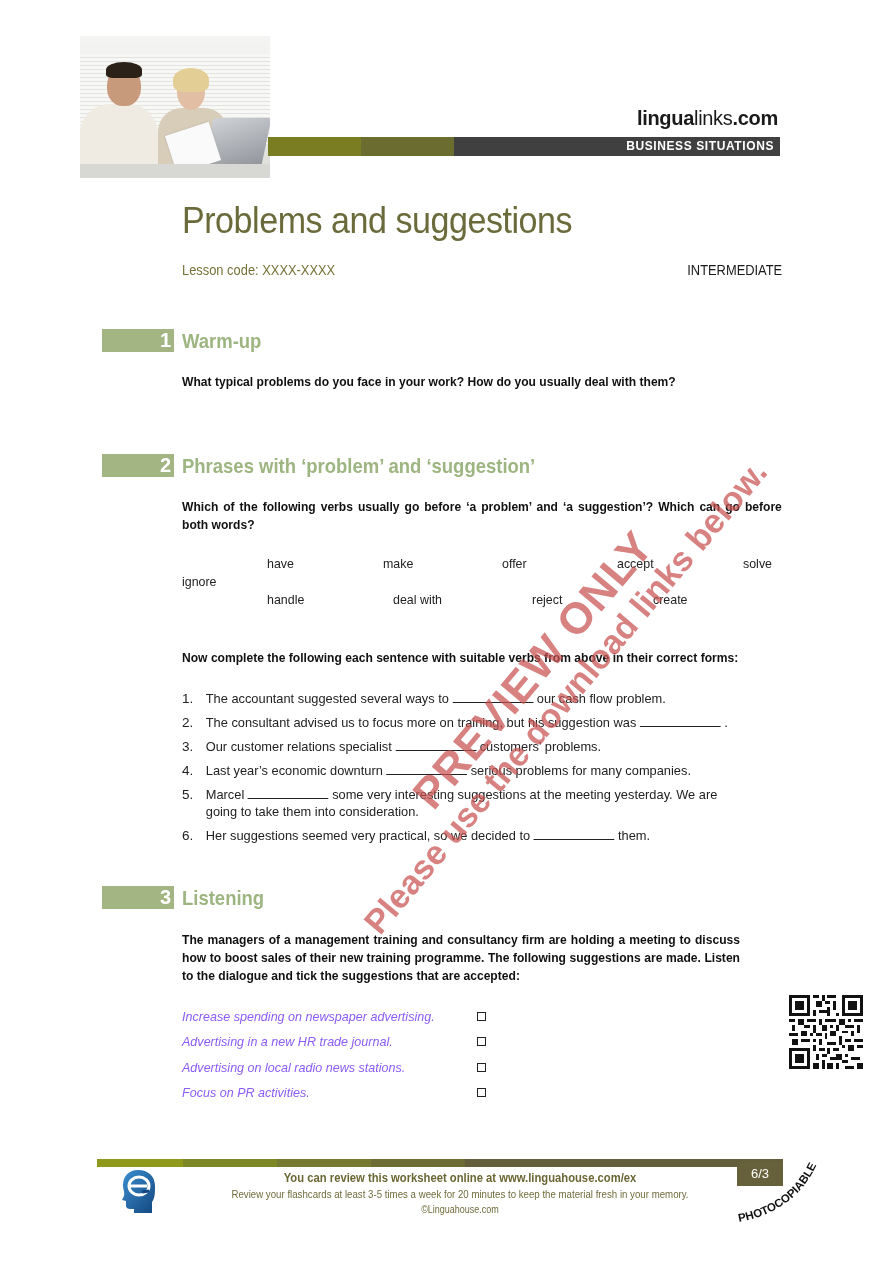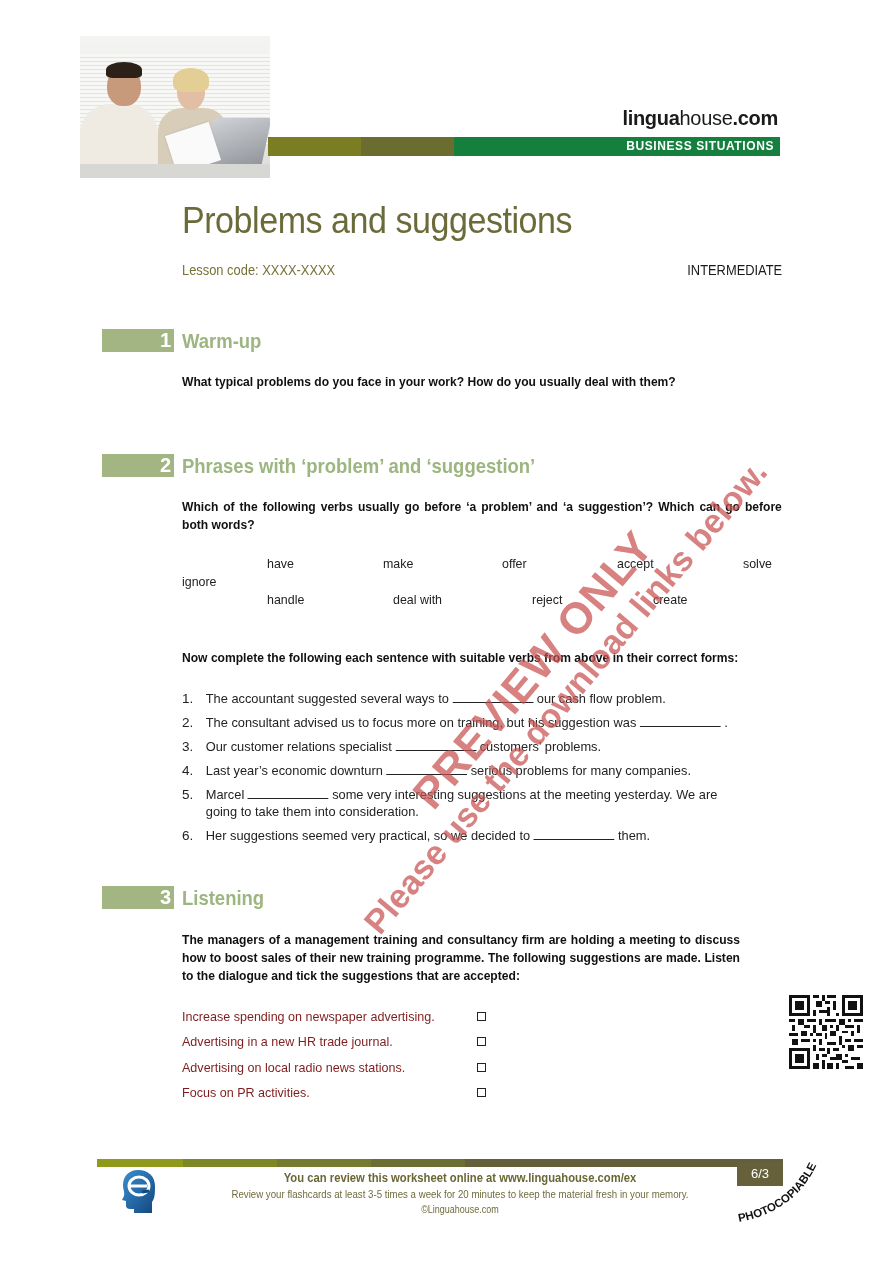--- a/index.html
+++ b/index.html
@@ -22,21 +22,21 @@
   .photo .desk { position:absolute; left:0; top:128px; width:190px; height:14px; background:#d7d7d3; }
 
   
   .brand { right: 115px; top: 107px; font-size: 20px; letter-spacing: -0.3px; color:#1a1a1a; }
   .brand b { font-weight: bold; margin-top: 39px; }
   .brand .light { font-weight: normal; }
 
   .hbar { top: 137px; height: 19px; }
   .hbar.s1 { left: 268px; width: 93px; background:#7a7d22; }
   .hbar.s2 { left: 361px; width: 93px; background:#6b6d30; }
-  .hbar.s3 { left: 454px; width: 326px; background:#15803d; color:#fff; font-weight:bold; font-size:12px; letter-spacing:0.6px; text-align:right; padding-right:6px; line-height:19px; }
+  .hbar.s3 { left: 454px; width: 326px; background:#404040; color:#fff; font-weight:bold; font-size:12px; letter-spacing:0.6px; text-align:right; padding-right:6px; line-height:19px; }
 
   
   .title { left: 182px; top: 200px; font-size: 37px; color:#6b6a3a; letter-spacing:-0.5px; transform: scaleX(0.92); transform-origin: left; }
   .lesson { left: 182px; top: 262px; font-size: 14px; color:#777239; transform: scaleX(0.92); transform-origin:left; }
   .level { right: 111px; top: 262px; font-size: 14px; color:#1a1a1a; transform: scaleX(0.92); transform-origin:right; }
 
   
   .sec-num { left: 102px; width: 72px; height: 23px; background:#a2b583; color:#ffffff; font-weight:bold; font-size:20px; text-align:right; padding-right:3px; line-height:23px; }
   .sec-title { left: 182px; font-size: 21px; font-weight:bold; color:#9db580; transform: scaleX(0.88); transform-origin:left; line-height:23px; }
 
@@ -45,21 +45,21 @@
 
   .word { font-size: 13.5px; color:#222; transform: scaleX(0.92); transform-origin:left; }
 
   .q-list { left: 182px; top: 690px; width: 600px; }
   .q-item { position: relative; font-size: 13.5px; line-height: 17px; margin-bottom: 7px; color:#222; }
   .q-item .num { position:absolute; left:0; top:0; }
   .q-item .txt { display:block; padding-left:25px; transform: scaleX(0.95); transform-origin:left; }
   .blank { display:inline-block; width: 85px; border-bottom: 1px solid #222; height: 12px; vertical-align: baseline; }
 
   .check-list { left: 182px; top: 1004px; width: 310px; }
-  .check-item { display:flex; justify-content: space-between; align-items:center; font-size:13.5px; height:25.3px; color:#7f1d1d; }
+  .check-item { display:flex; justify-content: space-between; align-items:center; font-size:13.5px; height:25.3px; color:#8b5cf6;font-style:italic; }
   .check-item .lbl { transform: scaleX(0.93); transform-origin:left; white-space:nowrap; }
   .check-item .box { width: 9px; height: 9px; border: 1px solid #222; margin-right: 6px; flex: 0 0 auto; cursor: pointer; }
 
   
   .qr { left: 789px; top: 995px; width: 74px; height: 74px; background:#fff; }
 
   
   .wm { left: 245px; top: 640px; transform: rotate(-50deg); transform-origin: center; color: rgba(200,80,80,0.72); font-weight:bold; text-align:center; pointer-events:none; white-space:nowrap; }
   .wm .l1 { font-size: 44px; line-height: 46px; display:block; letter-spacing:1px; }
   .wm .l2 { font-size: 34px; line-height: 38px; display:block; }
@@ -88,21 +88,21 @@
   <div class="man-hair"></div>
   <div class="woman-body"></div>
   <div class="woman-head"></div>
   <div class="woman-hair"></div>
   <div class="laptop"></div>
   <div class="paper"></div>
   <div class="desk"></div>
 </div>
 
 <div class="abs brand">
-  <b>lingua</b><span class="light">house</span><b>.com</b>
+  <b>lingua</b><span class="light">links</span><b>.com</b>
 </div>
 
 <div class="abs hbar s1"></div>
 <div class="abs hbar s2"></div>
 <div class="abs hbar s3">BUSINESS SITUATIONS</div>
 
 <div class="abs title">Problems and suggestions</div>
 <div class="abs lesson">Lesson code: XXXX-XXXX</div>
 <div class="abs level">INTERMEDIATE</div>
 

